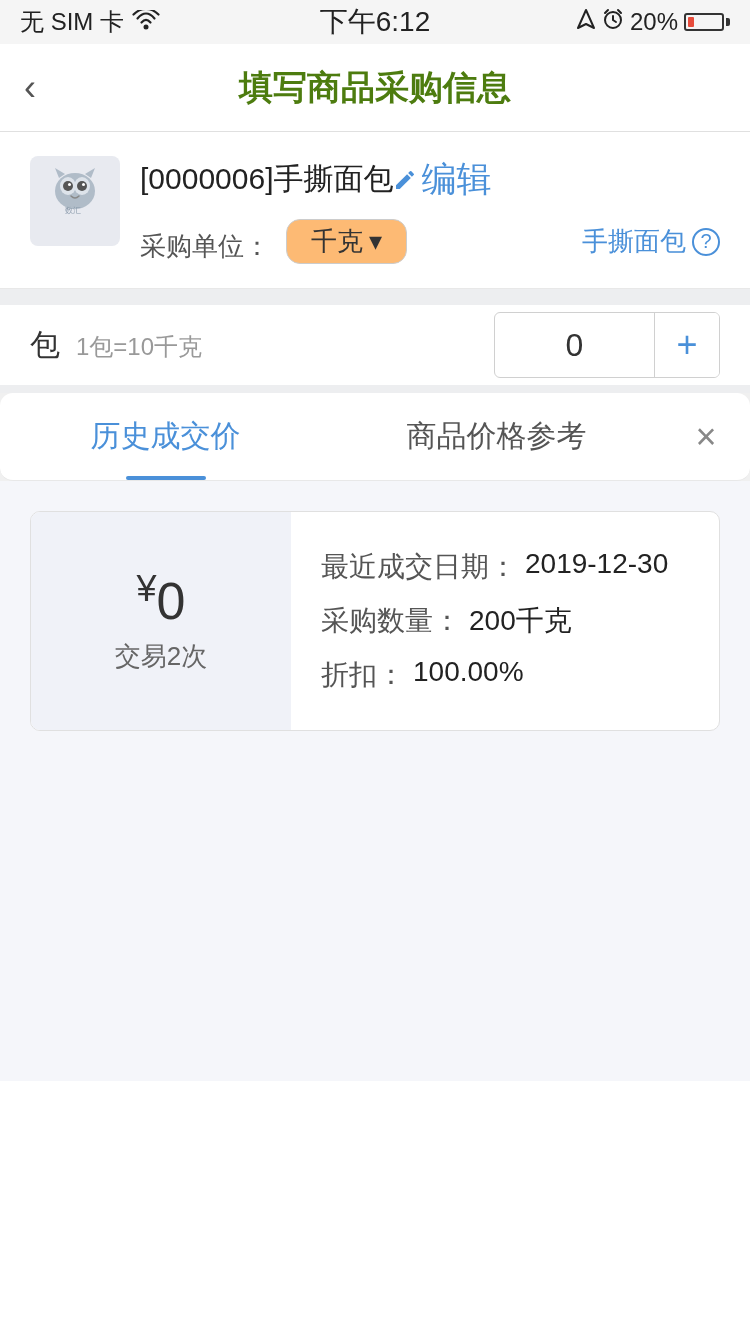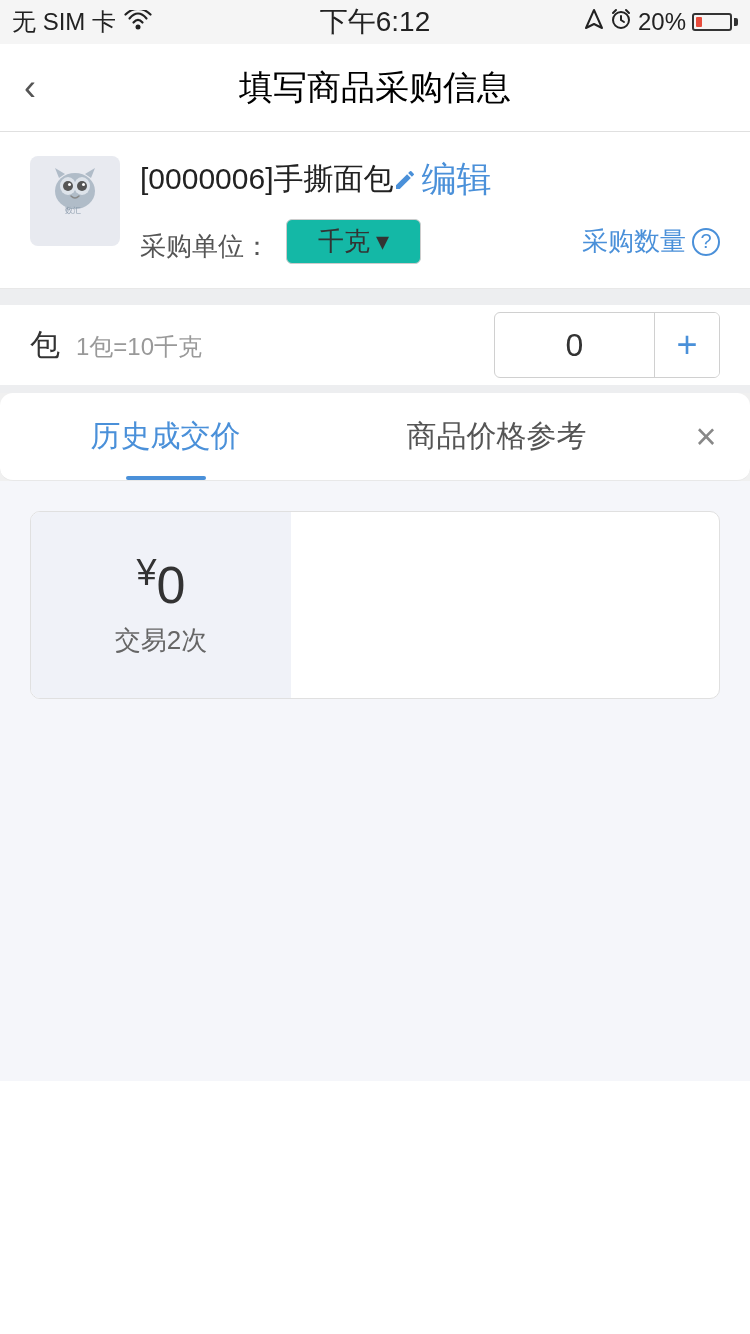--- a/index.html
+++ b/index.html
@@ -13,21 +13,21 @@
     }
 
     
     .status-bar {
       width: 750px;
       height: 44px;
       background: #f5f5f5;
       display: flex;
       align-items: center;
       justify-content: space-between;
-      padding: 0 12px;
+      padding: 0 20px;
       font-size: 26px;
       color: #222;
     }
     .status-left {
       display: flex;
       align-items: center;
       gap: 8px;
       font-size: 24px;
     }
     .status-center {
@@ -84,22 +84,22 @@
     }
     .nav-back {
       position: absolute;
       left: 24px;
       font-size: 36px;
       color: #555;
       cursor: pointer;
     }
     .nav-title {
       font-size: 34px;
-      font-weight: 400;
-      color: #000000;
+      font-weight: 700;
+      color: #4d7c0f;
     }
 
     
     .product-card {
       background: #fff;
       margin: 0;
       padding: 24px 30px;
       display: flex;
       align-items: flex-start;
       gap: 20px;
@@ -148,25 +148,25 @@
     }
     .unit-label {
       font-size: 26px;
       color: #555;
       display: flex;
       align-items: flex-end;
       gap: 16px;
     }
     .unit-select {
       border: 1px solid #ccc;
-      border-radius: 6px;
-      padding: 4px 31px;
+      border-radius: 14px;
+      padding: 4px 24px;
       font-size: 26px;
       color: #333;
-      background: #14b8a6;
+      background: #fdba74;
       display: inline-flex;
       align-items: center;
       gap: 6px;
       cursor: pointer;
     }
     .price-ref {
       color: #4a90d9;
       font-size: 26px;
       display: flex;
       align-items: center;
@@ -441,21 +441,21 @@
     </div>
     <div class="product-unit-row">
       <span class="unit-label">
         <span>采购单位：</span>
         <span class="unit-select">
           <span>千克</span>
           <span>▾</span>
         </span>
       </span>
       <span class="price-ref">
-        <span>采购数量</span>
+        <span>手撕面包</span>
         <span class="price-ref-circle">?</span>
       </span>
     </div>
   </div>
 </div>
 
 <div class="divider-gray"></div>
 
 <div class="quantity-row">
   <div class="qty-left">
@@ -480,16 +480,30 @@
 </div>
 
 <div class="price-panel">
   <div class="history-card">
     <div class="history-left">
       <div class="history-price">
         <span class="currency">¥</span><span>0</span>
       </div>
       <div class="history-times">交易2次</div>
     </div>
+    <div class="history-right">
+      <div class="history-detail-row">
+        <span class="detail-label">最近成交日期：</span>
+        <span class="detail-value">2019-12-30</span>
+      </div>
+      <div class="history-detail-row">
+        <span class="detail-label">采购数量：</span>
+        <span class="detail-value">200千克</span>
+      </div>
+      <div class="history-detail-row">
+        <span class="detail-label">折扣：</span>
+        <span class="detail-value">100.00%</span>
+      </div>
+    </div>
   </div>
 </div>
 
 <div class="main-bg"></div>
 
 </body></html>

